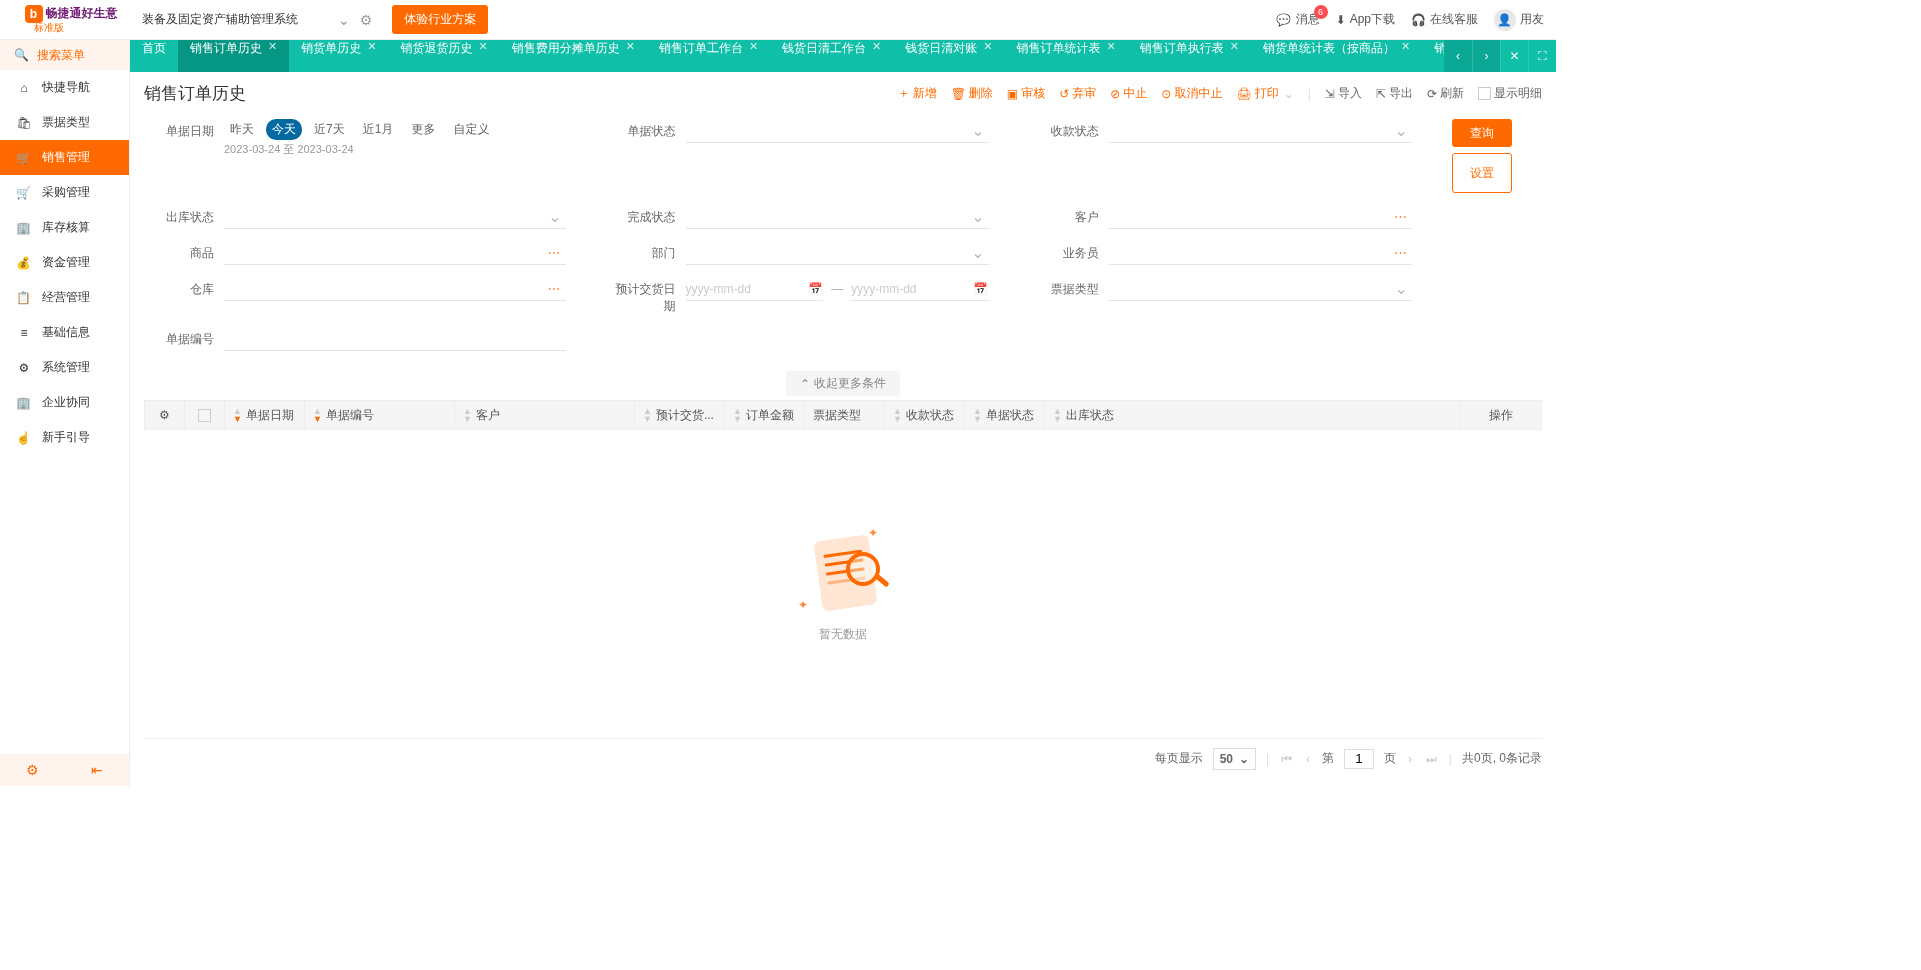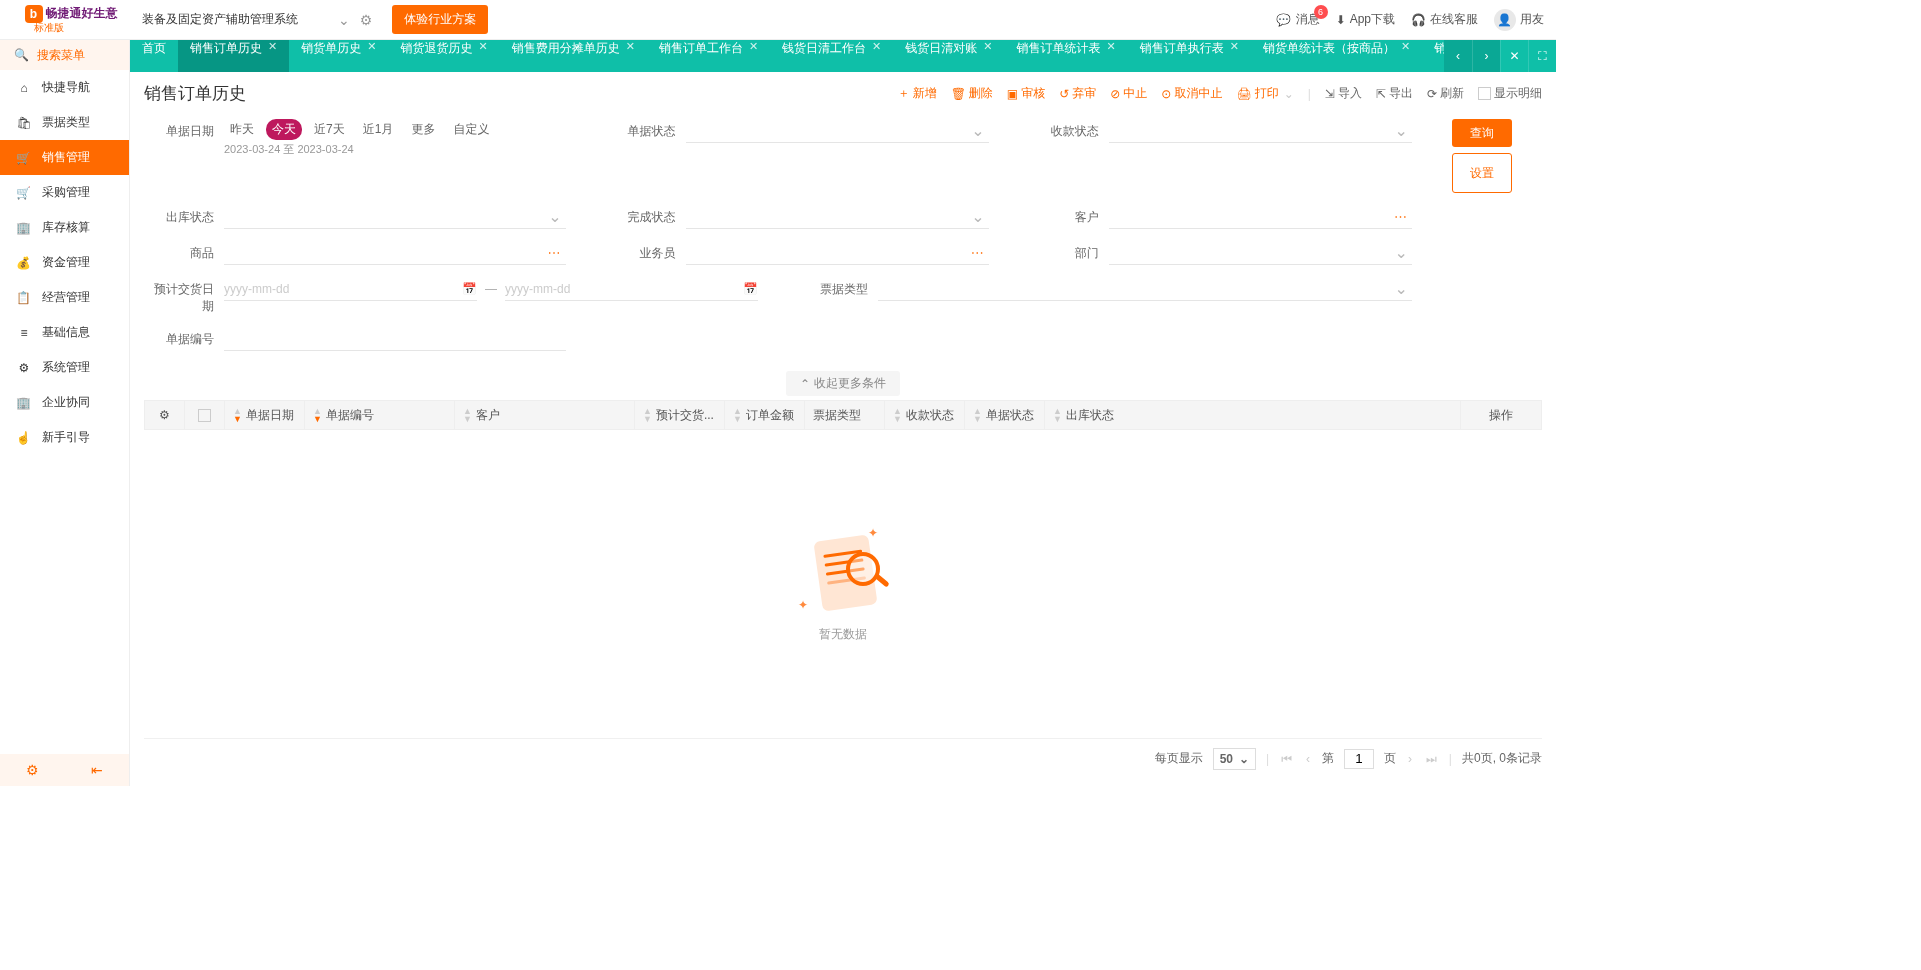--- a/index.html
+++ b/index.html
@@ -58,21 +58,21 @@
 .chk { width: 13px; height: 13px; border: 1px solid #ccc; }
 
 
 .filters { padding: 8px 30px 4px 0; }
 .filter-row { display: flex; gap: 40px; margin-bottom: 12px; }
 .filter-group { display: flex; align-items: flex-start; flex: 1; }
 .filter-label { width: 80px; text-align: right; padding-right: 10px; color: #666; font-size: 12px; padding-top:4px; }
 .filter-control { flex: 1; position: relative; }
 .date-chips { display: flex; gap: 6px; font-size: 12px; color: #666; align-items:center;}
 .date-chips span { cursor: pointer; padding:2px 6px; }
-.date-chips .active-chip { background: #be185d; color: #fff; border-radius: 10px; }
+.date-chips .active-chip { background: #0369a1; color: #fff; border-radius: 10px; }
 .date-text { font-size: 11px; color: #999; margin-top: 2px; }
 .sel-line { border-bottom: 1px solid #e5e5e5; height: 24px; display: flex; align-items: center; justify-content: flex-end; color: #ccc; padding-right:4px; font-size:13px;}
 .sel-line.dots::after { content: "⋯"; color: #ff6a00; letter-spacing:1px;}
 .sel-line.chev::after { content: "⌄"; color: #bbb; font-size:16px; line-height:10px;}
 .input-line { border-bottom: 1px solid #e5e5e5; height: 24px; display: flex; align-items: center; color: #ccc; font-size:12px; }
 .input-line input{ border:none; outline:none; flex:1; font-size:12px;}
 .date-pair { display:flex; align-items:center; gap:8px;}
 .date-input { flex:1; border-bottom:1px solid #e5e5e5; height:24px; display:flex; align-items:center; justify-content:space-between; color:#ccc; font-size:12px;}
 .date-input span:first-child{flex:1;}
 .cal-icon{ color:#ff6a00;}
@@ -369,35 +369,41 @@
         </div>
 
         <div class="filter-row">
           <div class="filter-group" style="flex:1.1">
             <div class="filter-label">商品</div>
             <div class="filter-control">
                 <div class="sel-line dots"></div>
               </div>
           </div>
           <div class="filter-group">
+            <div class="filter-label">部门</div>
+            <div class="filter-control">
+                <div class="sel-line chev"></div>
+              </div>
+          </div>
+          <div class="filter-group">
             <div class="filter-label">业务员</div>
             <div class="filter-control">
                 <div class="sel-line dots"></div>
               </div>
           </div>
-          <div class="filter-group">
-            <div class="filter-label">部门</div>
-            <div class="filter-control">
-                <div class="sel-line chev"></div>
-              </div>
-          </div>
           <div style="width:60px"></div>
         </div>
 
         <div class="filter-row">
+          <div class="filter-group" style="flex:1.1">
+            <div class="filter-label">仓库</div>
+            <div class="filter-control">
+                <div class="sel-line dots"></div>
+              </div>
+          </div>
           <div class="filter-group">
             <div class="filter-label">预计交货日期</div>
             <div class="filter-control date-pair">
               <div class="date-input">
                   <span>yyyy-mm-dd</span>
                   <span class="cal-icon">📅</span>
                 </div>
               <span style="color:#aaa">—</span>
               <div class="date-input">
                   <span>yyyy-mm-dd</span>

